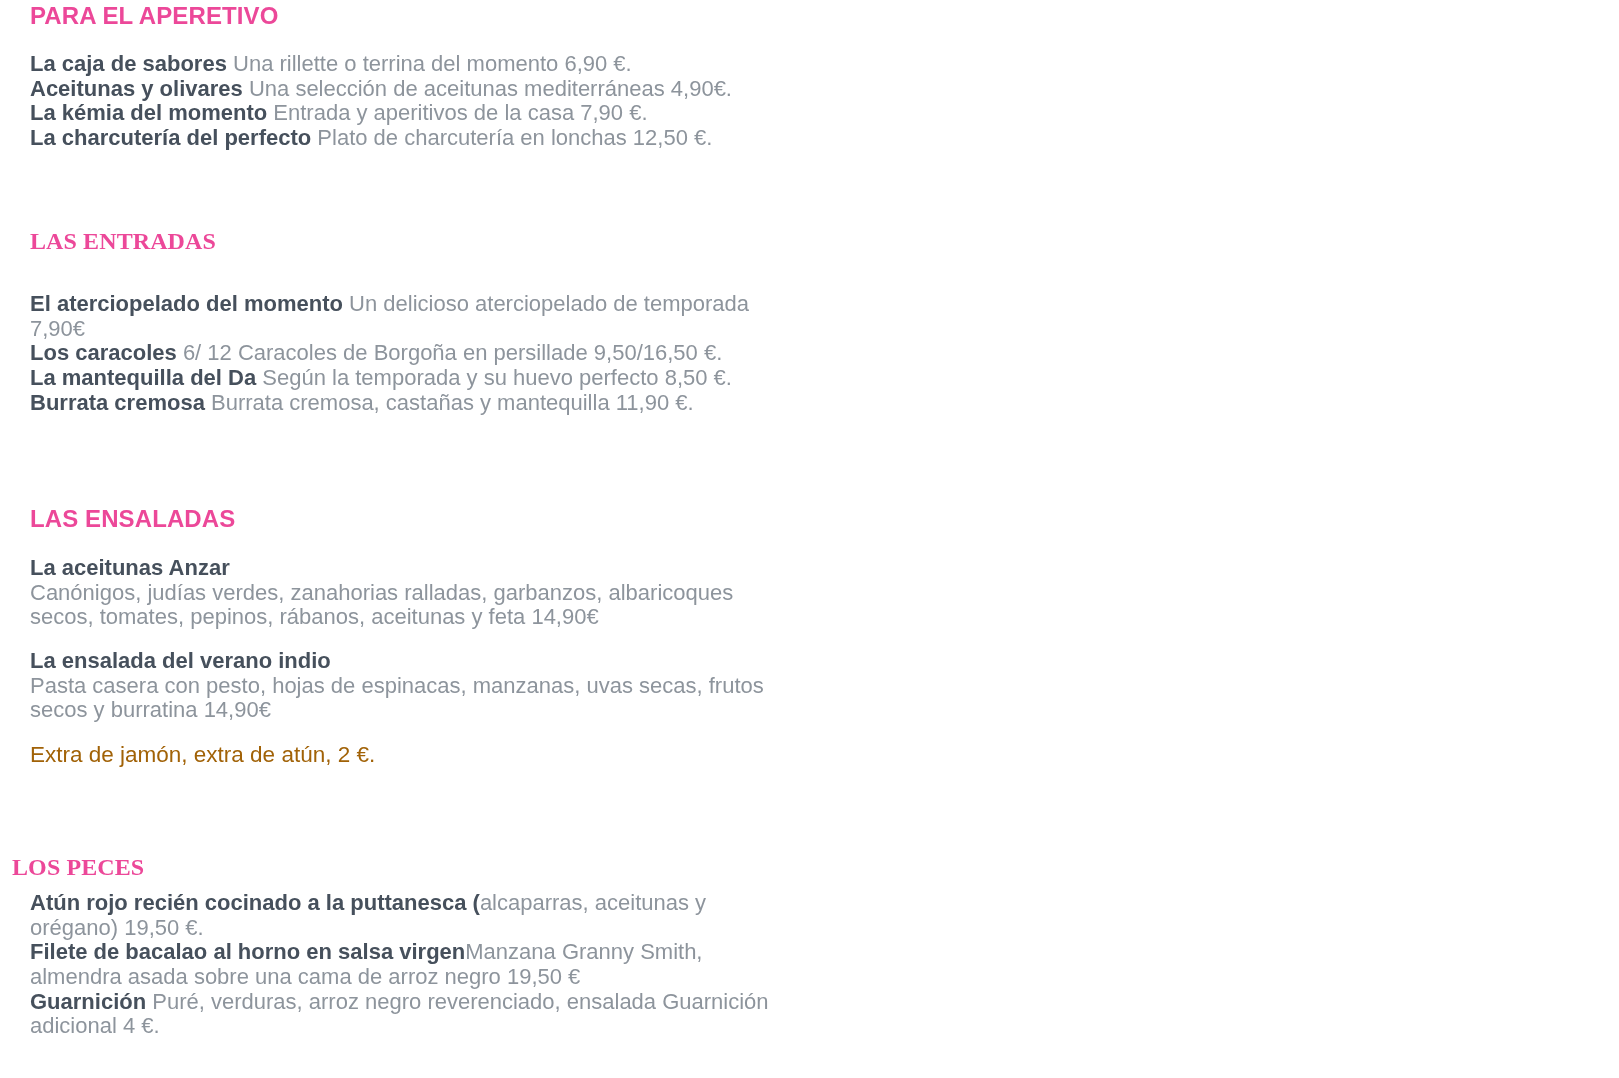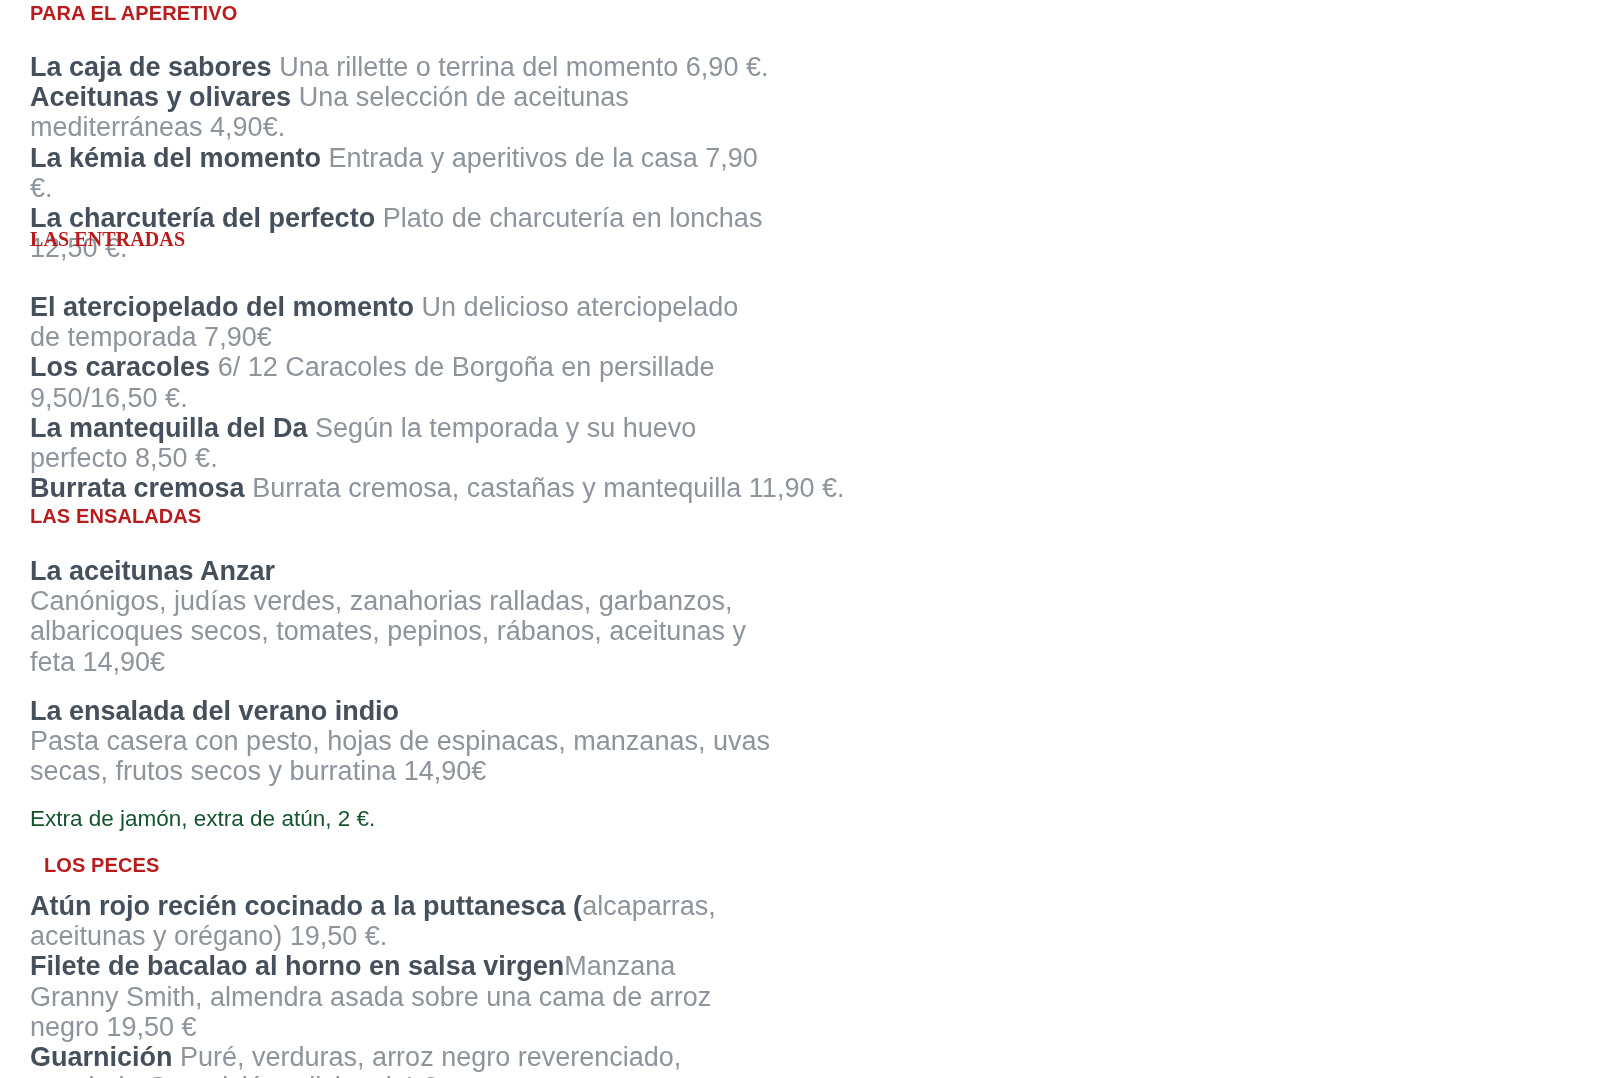--- a/index.html
+++ b/index.html
@@ -31,63 +31,63 @@
   }
   .col-right {
     width: 809px;
     padding: 0 0 0 18px;
   }
   .section {
     margin: 0;
   }
   .section-title {
     font-weight: bold;
-    font-size: 20px;
+    font-size: 24px;
     letter-spacing: 0.1px;
-    color: #b91c1c;
+    color: #ec4899;
     margin: 0;
     line-height: 1.15;
   }
   .items {
     margin: 0;
   }
   .item {
-    font-size: 27px;
+    font-size: 22px;
     line-height: 1.12;
     color: #8d949c;
     font-weight: normal;
     margin: 0;
   }
   .item .nm {
     font-weight: bold;
     color: #46505c;
   }
   .item .ds {
     font-weight: normal;
     color: #8d949c;
   }
   .plain {
     font-size: 22.5px;
     line-height: 1.12;
-    color: #14532d;
+    color: #a16207;
   }
 
   
   .blk { position: absolute; }
 
   #apertivo-title   { left: 30px;  top: 2px;   }
   #apertivo-items   { left: 30px;  top: 52px;  width: 740px; }
 
   #entradas-title   { left: 30px;  top: 228px; font-family: Liberation Serif, serif; }
   #entradas-items   { left: 30px;  top: 292px; width: 730px; }
 
   #ensaladas-title  { left: 30px;  top: 505px; }
   #ensaladas-items  { left: 30px;  top: 556px; width: 740px; }
 
-  #peces-title      { left: 44px;  top: 854px; }
+  #peces-title      { left: 12px;  top: 854px; font-family: Liberation Serif, serif; }
   #peces-items      { left: 30px;  top: 891px; width: 740px; }
   .item-gap { height: 19px; }
   .nowrapclip { white-space: nowrap; }
 </style>
 </head>
 <body>
 
 <div class="menu-page">
 
   <div class="column col-left">

